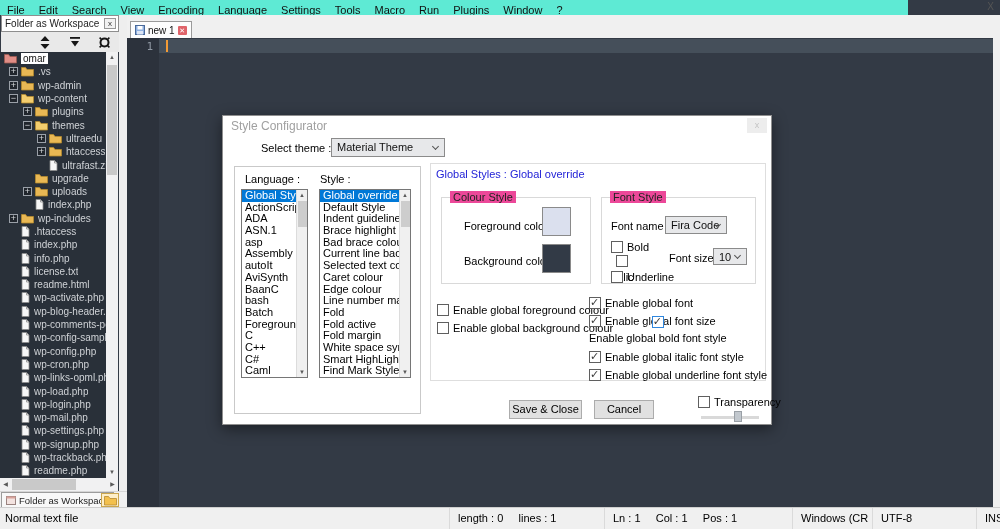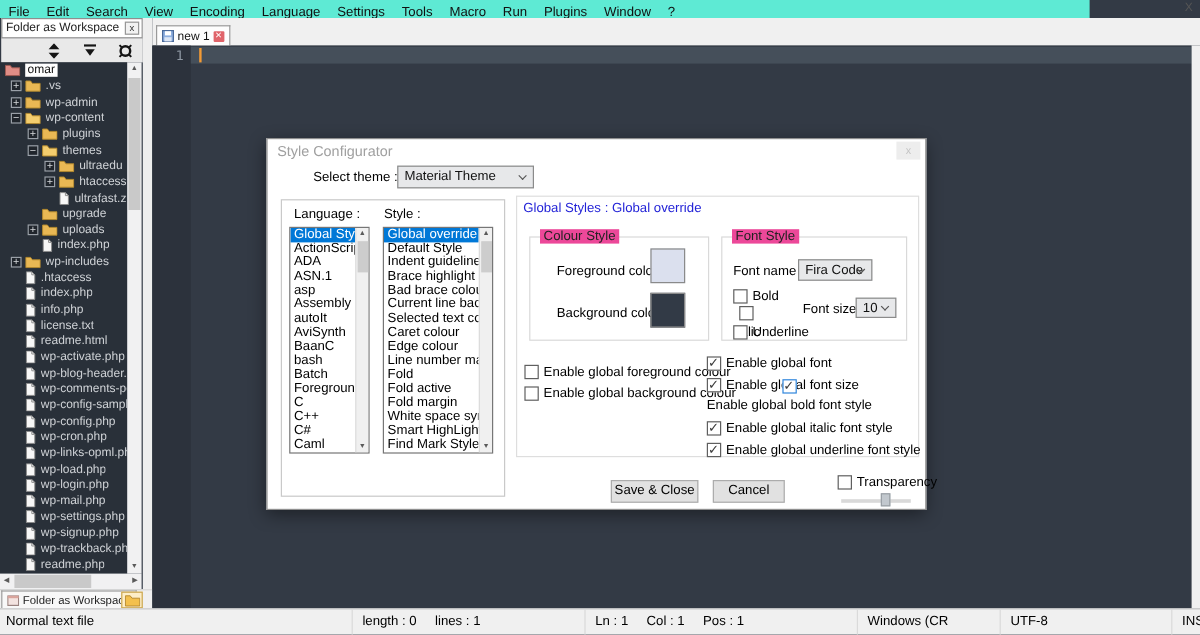--- a/index.html
+++ b/index.html
@@ -42,21 +42,21 @@
   #tab-label { font-size:10px; color:#111; }
   #tab-close { width:9px; height:9px; background:#e0646a; border-radius:1px; color:#fff; font-size:7px; line-height:9px; text-align:center; }
   #editor { left:127px; top:38px; width:866px; height:469px; background:#333a45; }
   #ed-margin { position:absolute; left:0; top:0; width:32px; height:469px; background:#2c323c; }
   #ed-linenum { position:absolute; left:0; top:2px; width:26px; text-align:right; font-family:"DejaVu Sans Mono",monospace; font-size:11px; color:#8f98a3; }
   #ed-curline { position:absolute; left:32px; top:1px; width:834px; height:14px; background:#454f5a; }
   #ed-caret { position:absolute; left:39px; top:2px; width:2px; height:12px; background:#f39b35; }
   #ed-vscroll { left:993px; top:38px; width:7px; height:469px; background:#f0f0f0; }
 
   
-  #statusbar { left:0; top:507px; width:1000px; height:22px; background:#f0f0f0; border-top:1px solid #cfcfcf; display:flex; font-size:11px; color:#000;gap:39px; }
+  #statusbar { left:0; top:507px; width:1000px; height:22px; background:#f0f0f0; border-top:1px solid #cfcfcf; display:flex; font-size:11px; color:#000; }
   .sseg { line-height:21px; white-space:pre; overflow:hidden; border-left:1px solid #dadada; padding-left:8px; }
   .sseg:first-child { border-left:none; padding-left:5px; flex:1; }
   .w155{width:155px;} .w188{width:188px;} .w80{width:80px;} .w104{width:104px;} .w24{width:24px;}
 
   
   #dialog { left:222px; top:115px; width:550px; height:310px; background:#ffffff; border:1px solid #8f8f8f; box-shadow:0 4px 14px rgba(0,0,0,.45); }
   #dlg-title { position:absolute; left:8px; top:3px; font-size:12px; color:#a0a0a0; }
   #dlg-close { position:absolute; right:4px; top:2px; width:20px; height:15px; background:#ededed; color:#c4c4c4; font-size:9px; line-height:15px; text-align:center; }
   .dlbl { position:absolute; font-size:11px; color:#000; white-space:nowrap; }
   .combo { position:absolute; background:#e7e8ea; border:1px solid #8b8b8b; font-size:11px; line-height:16px; padding:0 16px 0 5px; color:#111; white-space:nowrap; overflow:hidden; }

